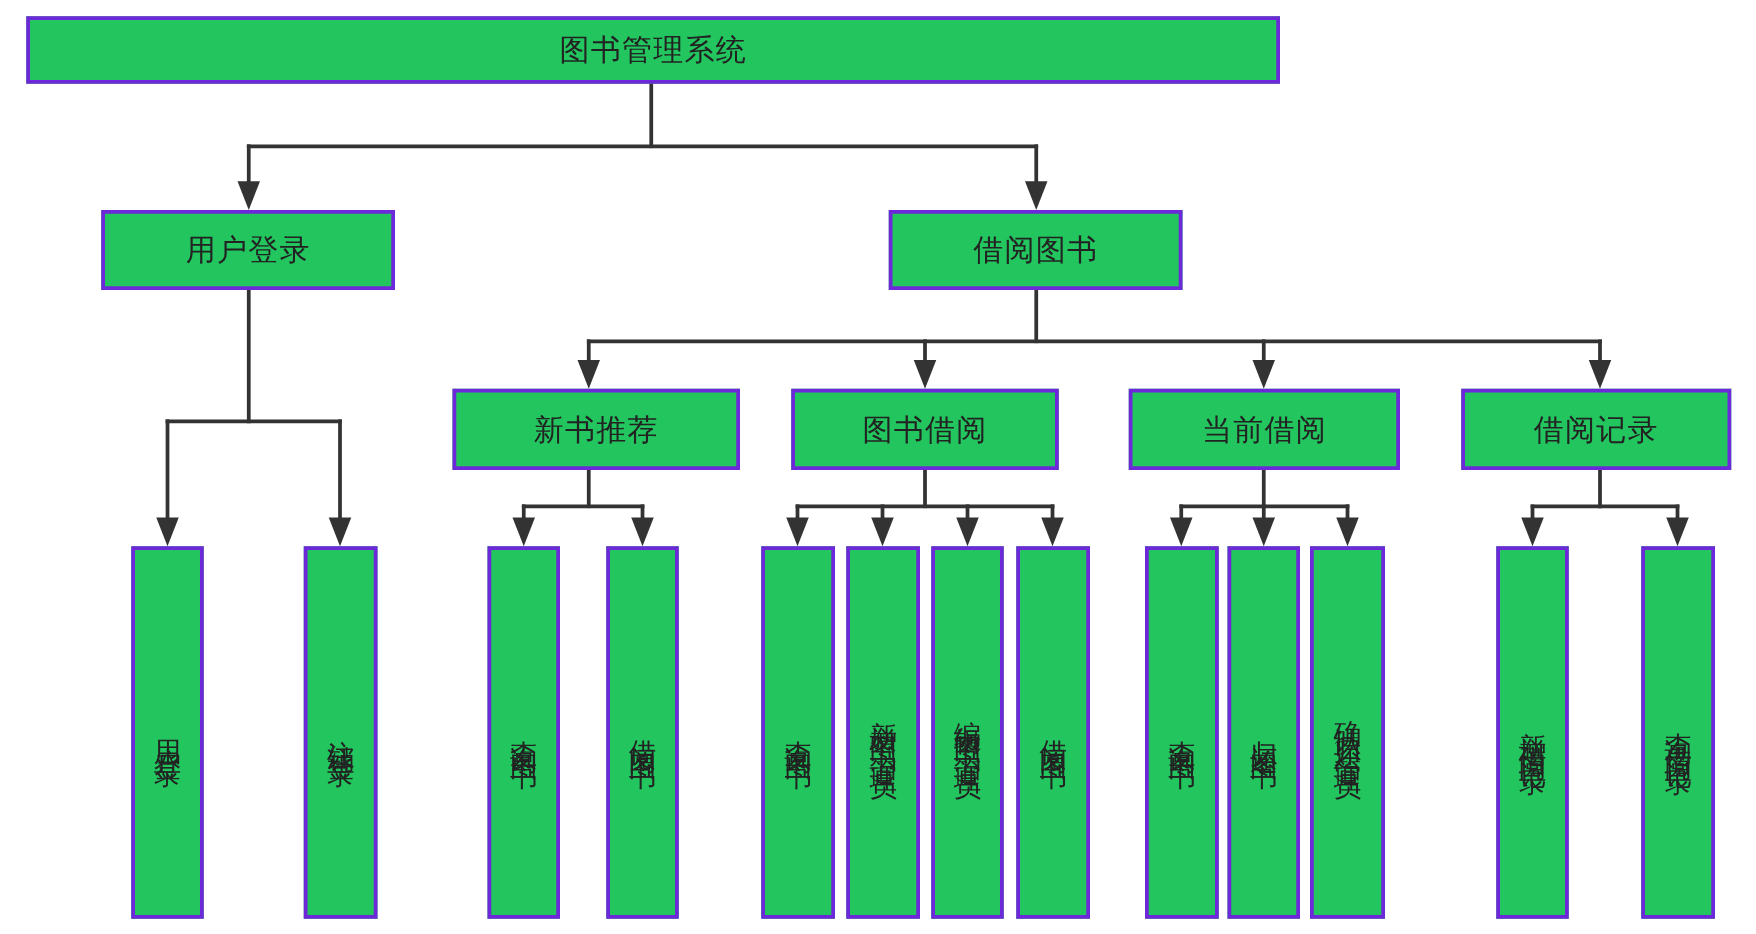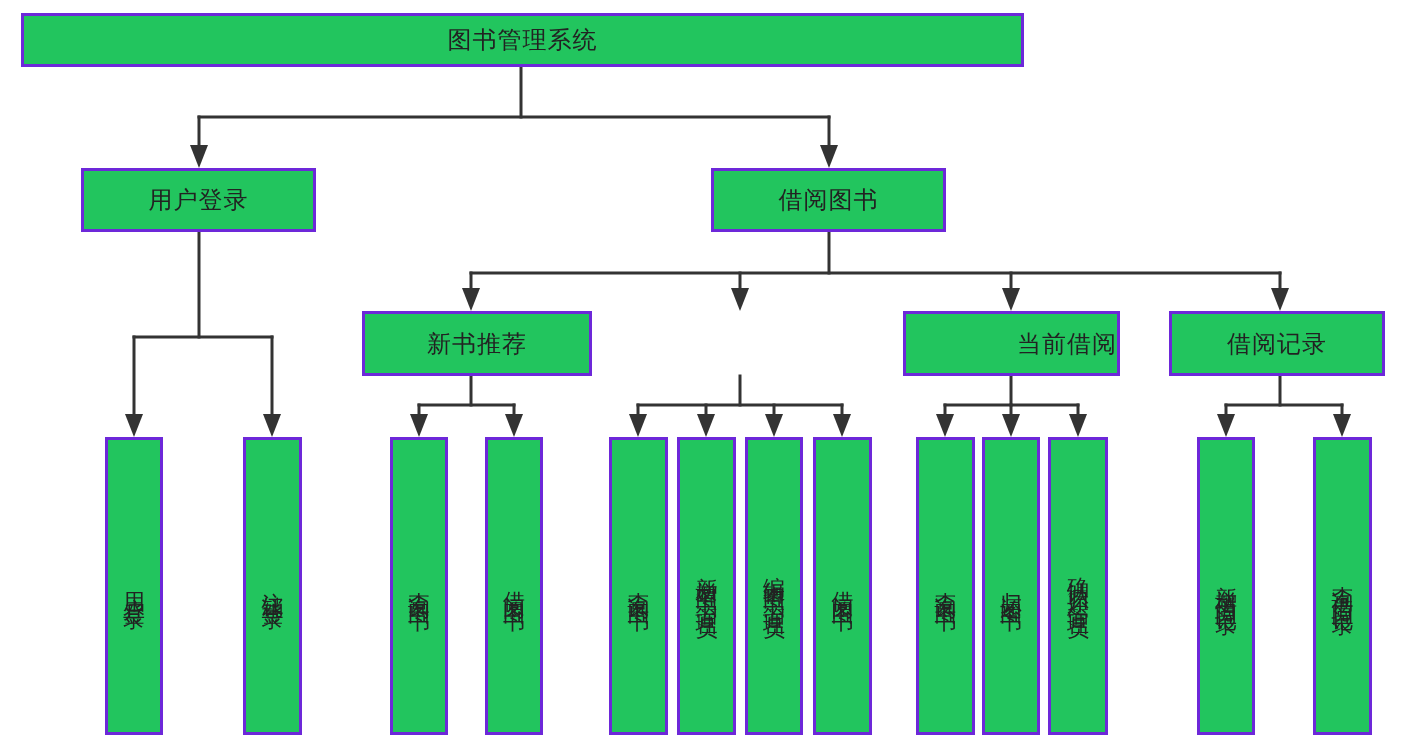--- a/index.html
+++ b/index.html
@@ -16,21 +16,21 @@
   .node.leaf span{
     writing-mode:vertical-rl;text-orientation:mixed;letter-spacing:6px;
     font-size:22px;line-height:1;white-space:nowrap;
   }
   
   .root   {left:21px;  top:13px;  width:1003px;height:54px;}
   .l2a    {left:81px;  top:168px; width:235px; height:64px;}
   .l2b    {left:711px; top:168px; width:235px; height:64px;}
   .l3a    {left:362px; top:311px; width:230px; height:65px;}
   .l3b    {left:633px; top:311px; width:214px; height:65px;}
-  .l3c    {left:903px; top:311px; width:217px; height:65px;justify-content:flex-end;}
+  .l3c    {left:903px; top:311px; width:217px; height:65px;}
   .l3d    {left:1169px;top:311px; width:216px; height:65px;}
   
   .leaf   {top:437px;height:298px;}
   .lf1 {left:105px; width:58px;}
   .lf2 {left:243px; width:59px;}
   .lf3 {left:390px; width:58px;}
   .lf4 {left:485px; width:58px;}
   .lf5 {left:609px; width:59px;}
   .lf6 {left:677px; width:59px;}
   .lf7 {left:745px; width:58px;}
@@ -133,20 +133,23 @@
   <div class="node h l2a">
     <span>用户登录</span>
   </div>
   <div class="node h l2b">
     <span>借阅图书</span>
   </div>
 
   <div class="node h l3a">
     <span>新书推荐</span>
   </div>
+  <div class="node h l3b">
+    <span>图书借阅</span>
+  </div>
   <div class="node h l3c">
     <span>当前借阅</span>
   </div>
   <div class="node h l3d">
     <span>借阅记录</span>
   </div>
 
   <div class="node leaf lf1">
     <span>用户登录</span>
   </div>

